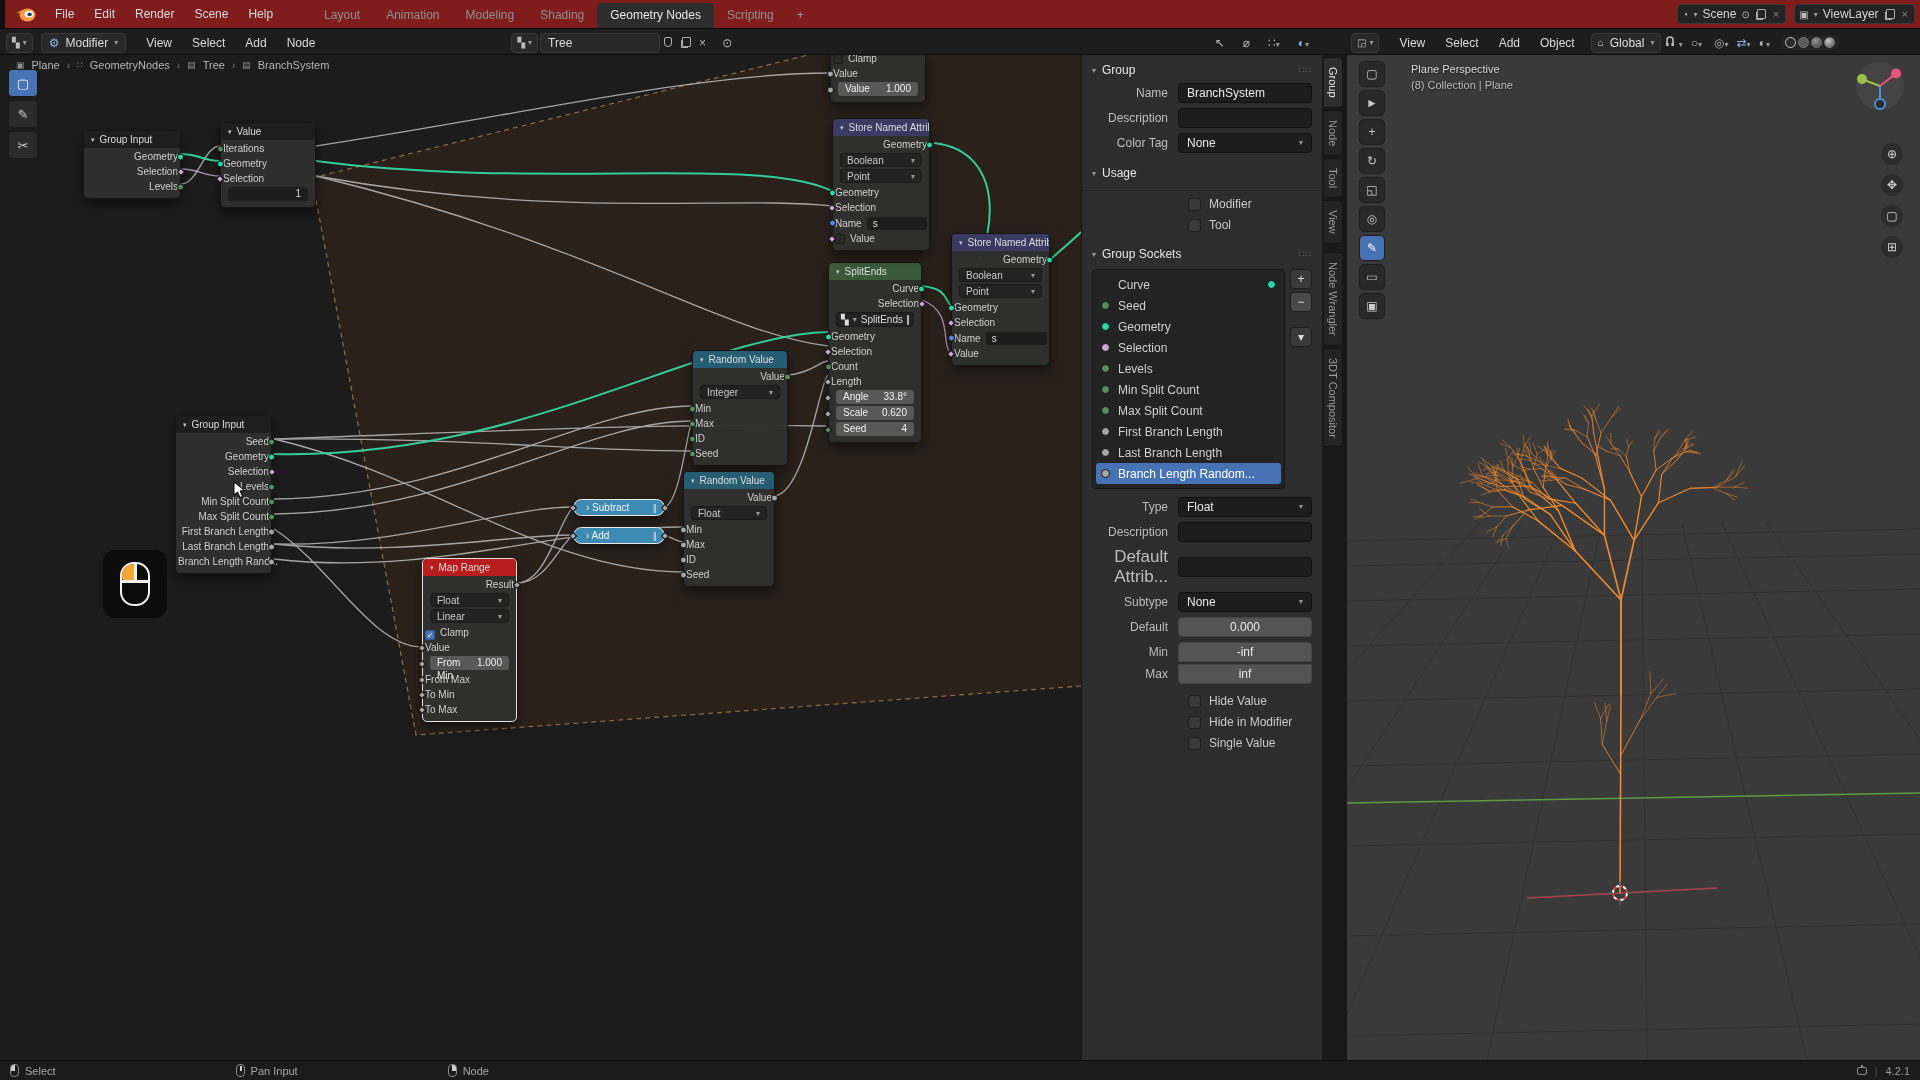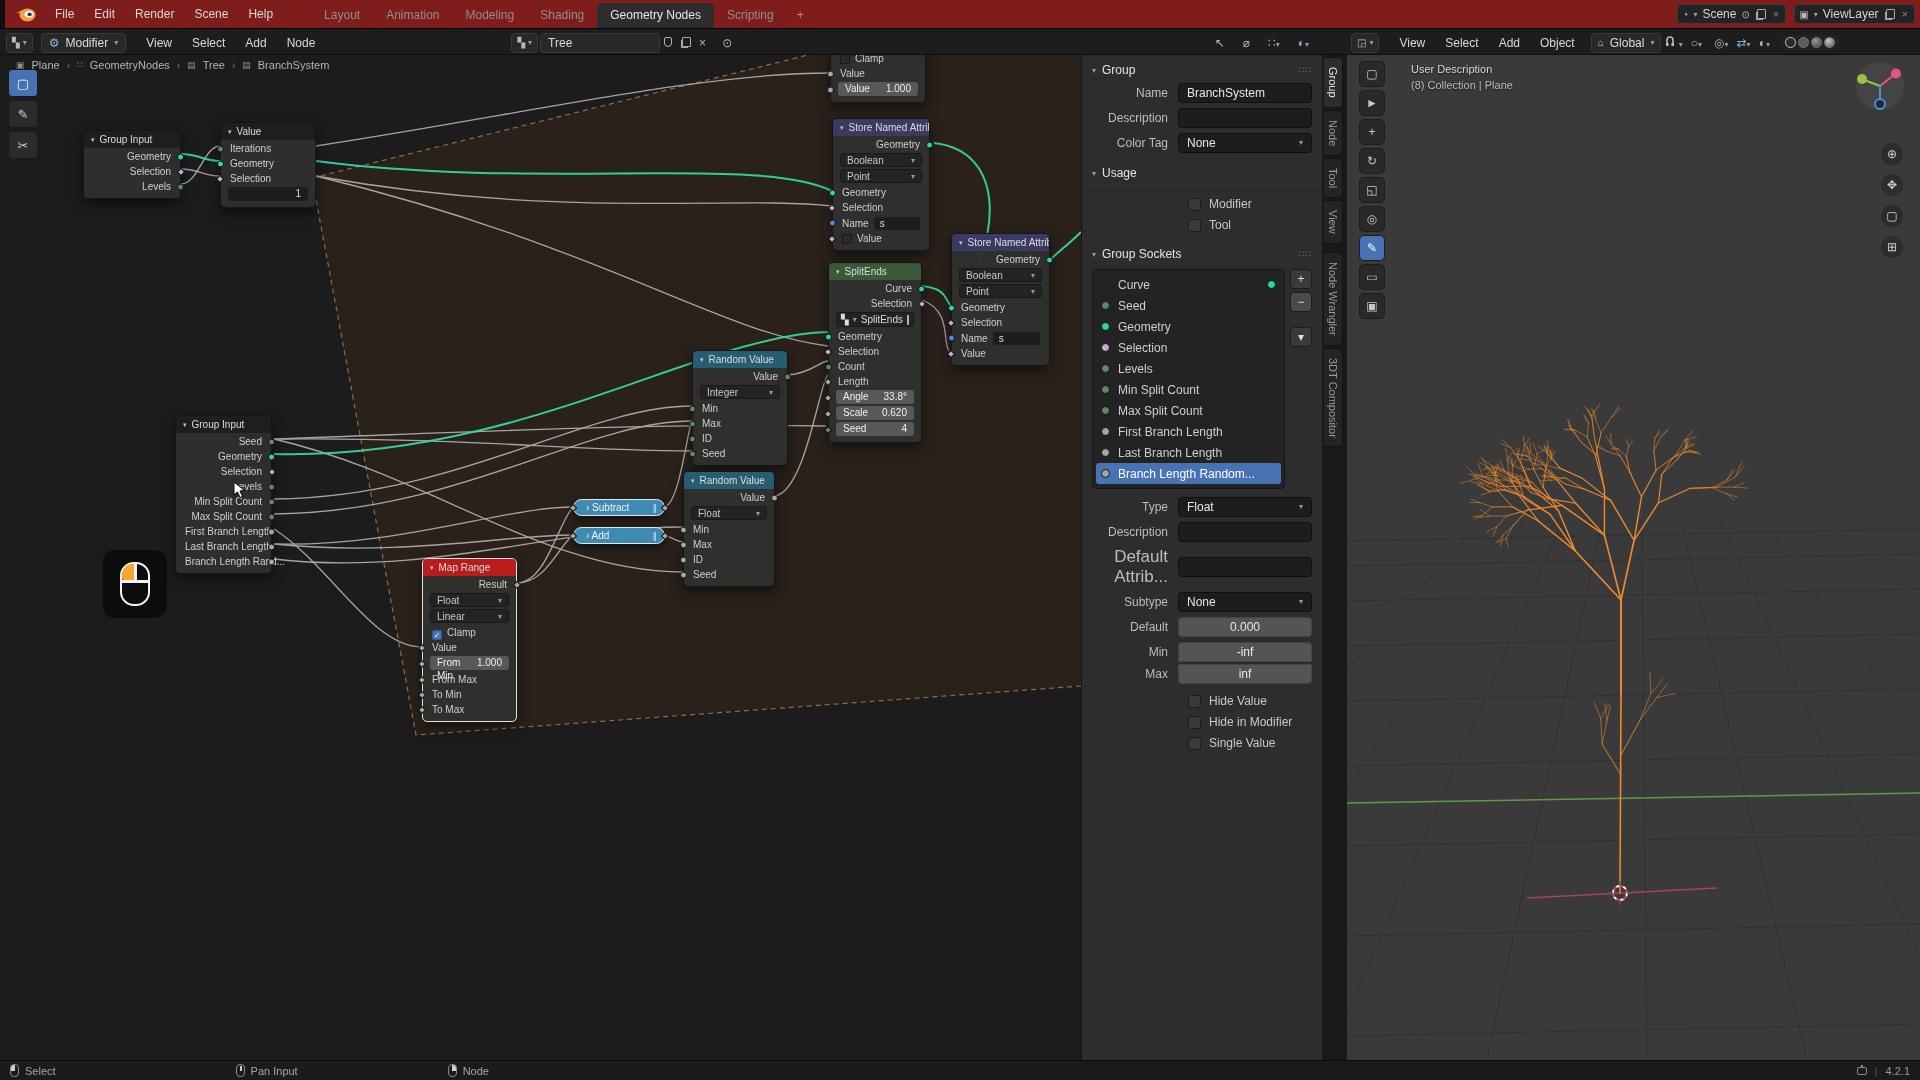--- a/index.html
+++ b/index.html
@@ -54,21 +54,21 @@
     color:#c9c9c9; font-size:13px; display:flex; align-items:center; justify-content:center; }
   .tool-btn.active { background:#4772b3; color:#fff; }
 
   .node { position:absolute; background:rgba(48,48,48,.97); border:1px solid #151515; border-radius:5px;
     font-size:10px; color:#cfcfcf; box-shadow:0 5px 12px rgba(0,0,0,.5); }
   .node.sel { border-color:#e2e2e2; }
   .nhead { height:17px; line-height:16px; padding:0 7px; border-radius:4px 4px 0 0; color:#dcdcdc;
     display:flex; align-items:center; gap:5px; white-space:nowrap; overflow:hidden; }
   .nhead .car { font-size:7px; color:#c5c5c5; }
   .nbody { padding:1px 0 4px; }
-  .row { position:relative; height:15px; line-height:15px; padding:0 9px; white-space:nowrap; }
+  .row { position:relative; height:15px; line-height:15px; padding:0 2px; white-space:nowrap; }
   .row.out { text-align:right; }
   .sock { position:absolute; top:50%; width:7px; height:7px; border:1px solid #0e0e0e; border-radius:50%; transform:translateY(-50%); }
   .sock.l { left:-4px; } .sock.r { right:-4px; }
   .sock.dia { width:6px; height:6px; border-radius:1px; transform:translateY(-50%) rotate(45deg); }
   .dd { margin:1px 7px 2px; background:#232323; border:1px solid #191919; height:14px; line-height:13px;
     border-radius:3px; padding:0 6px; display:flex; justify-content:space-between; align-items:center; color:#c9c9c9; }
   .fld { margin:1px 7px 2px; background:#585858; height:14px; line-height:13px; border-radius:3px;
     padding:0 7px; display:flex; justify-content:space-between; color:#f0f0f0; }
   .fld.dark { background:#1d1d1d; color:#d8d8d8; }
   .namewrap { display:flex; align-items:center; gap:5px; }
@@ -1038,21 +1038,21 @@
         <line x1="259.8" y1="666.1" x2="263.6" y2="649.8" stroke="#ee8a2f" stroke-width="0.5"></line>
         <line x1="259.8" y1="666.1" x2="257.9" y2="648.5" stroke="#ee8a2f" stroke-width="0.5"></line>
       </g>
     <g id="cursor3d">
       <circle cx="273" cy="838" r="7" fill="none" stroke="#fff" stroke-width="2" stroke-dasharray="3.6,3.6"></circle>
       <circle cx="273" cy="838" r="7" fill="none" stroke="#d84444" stroke-width="2" stroke-dasharray="3.6,3.6" stroke-dashoffset="3.6"></circle>
       <path d="M273,826 V831 M273,845 V850 M261,838 H266 M280,838 H285" stroke="#5a5a5a" stroke-width="1.4"></path>
     </g>
   </svg>
   <div id="vp-overlay-text">
-    <div>User Description</div>
+    <div>Plane Perspective</div>
     <div style="color:#bdbdbd">(8) Collection | Plane</div>
   </div>
   <div id="vp-toolbar">
       <div class="vtool">
         <span>▢</span>
       </div>
       <div class="vtool">
         <span>►</span>
       </div>
       <div class="vtool">

